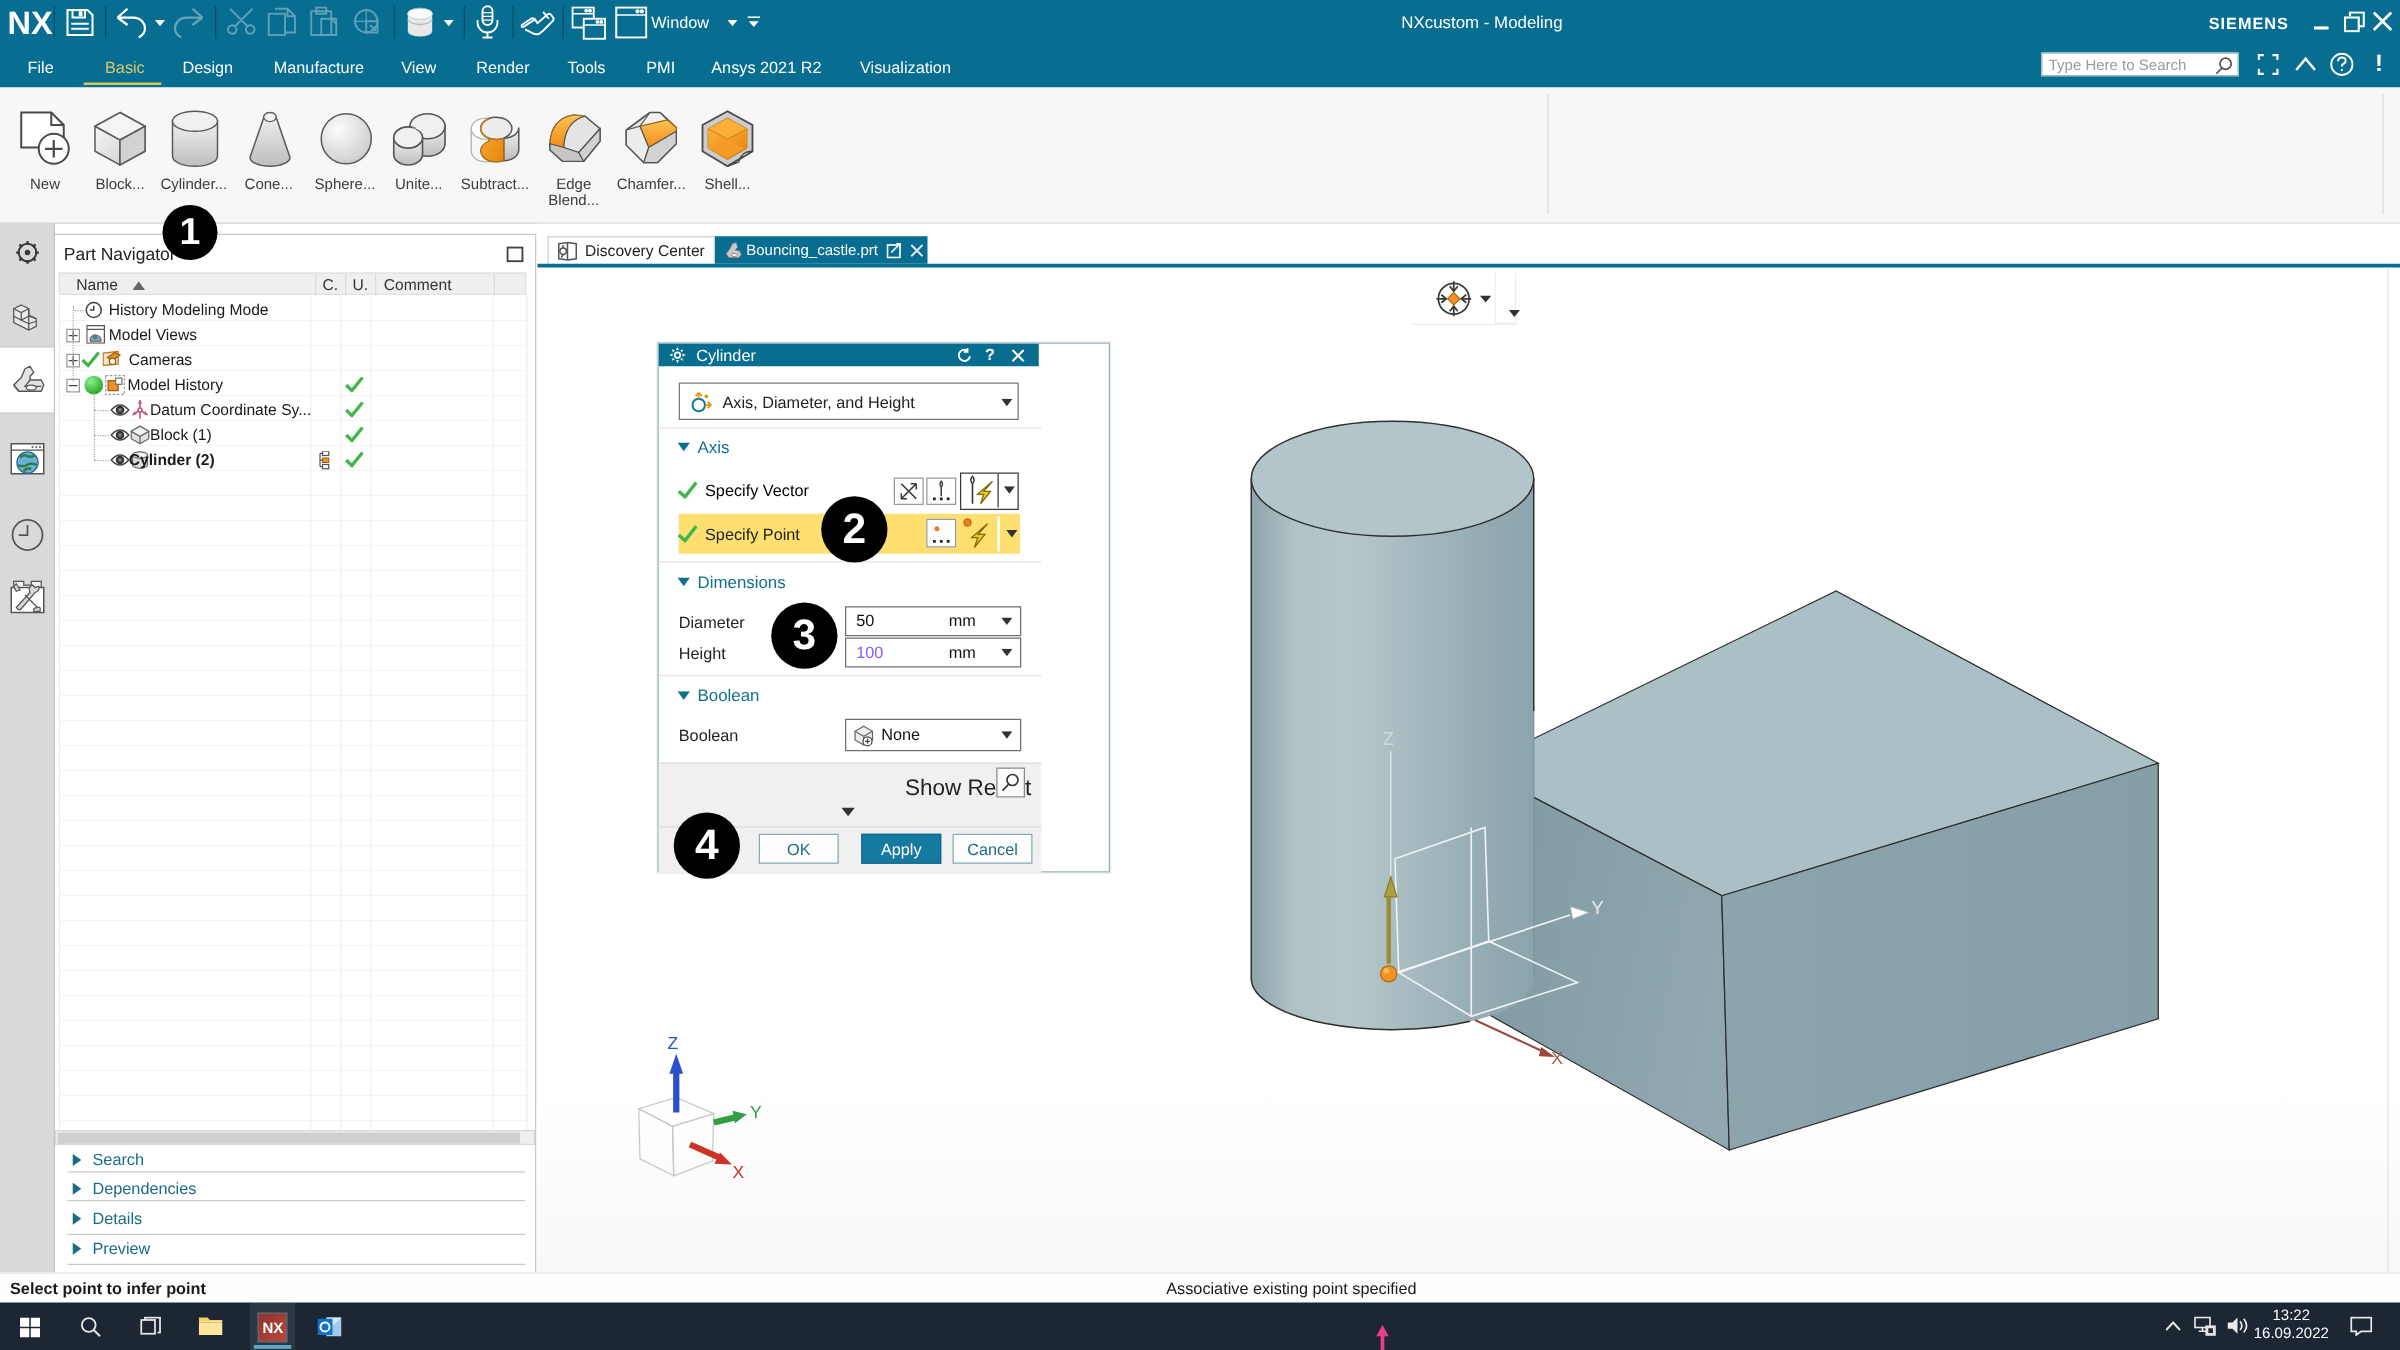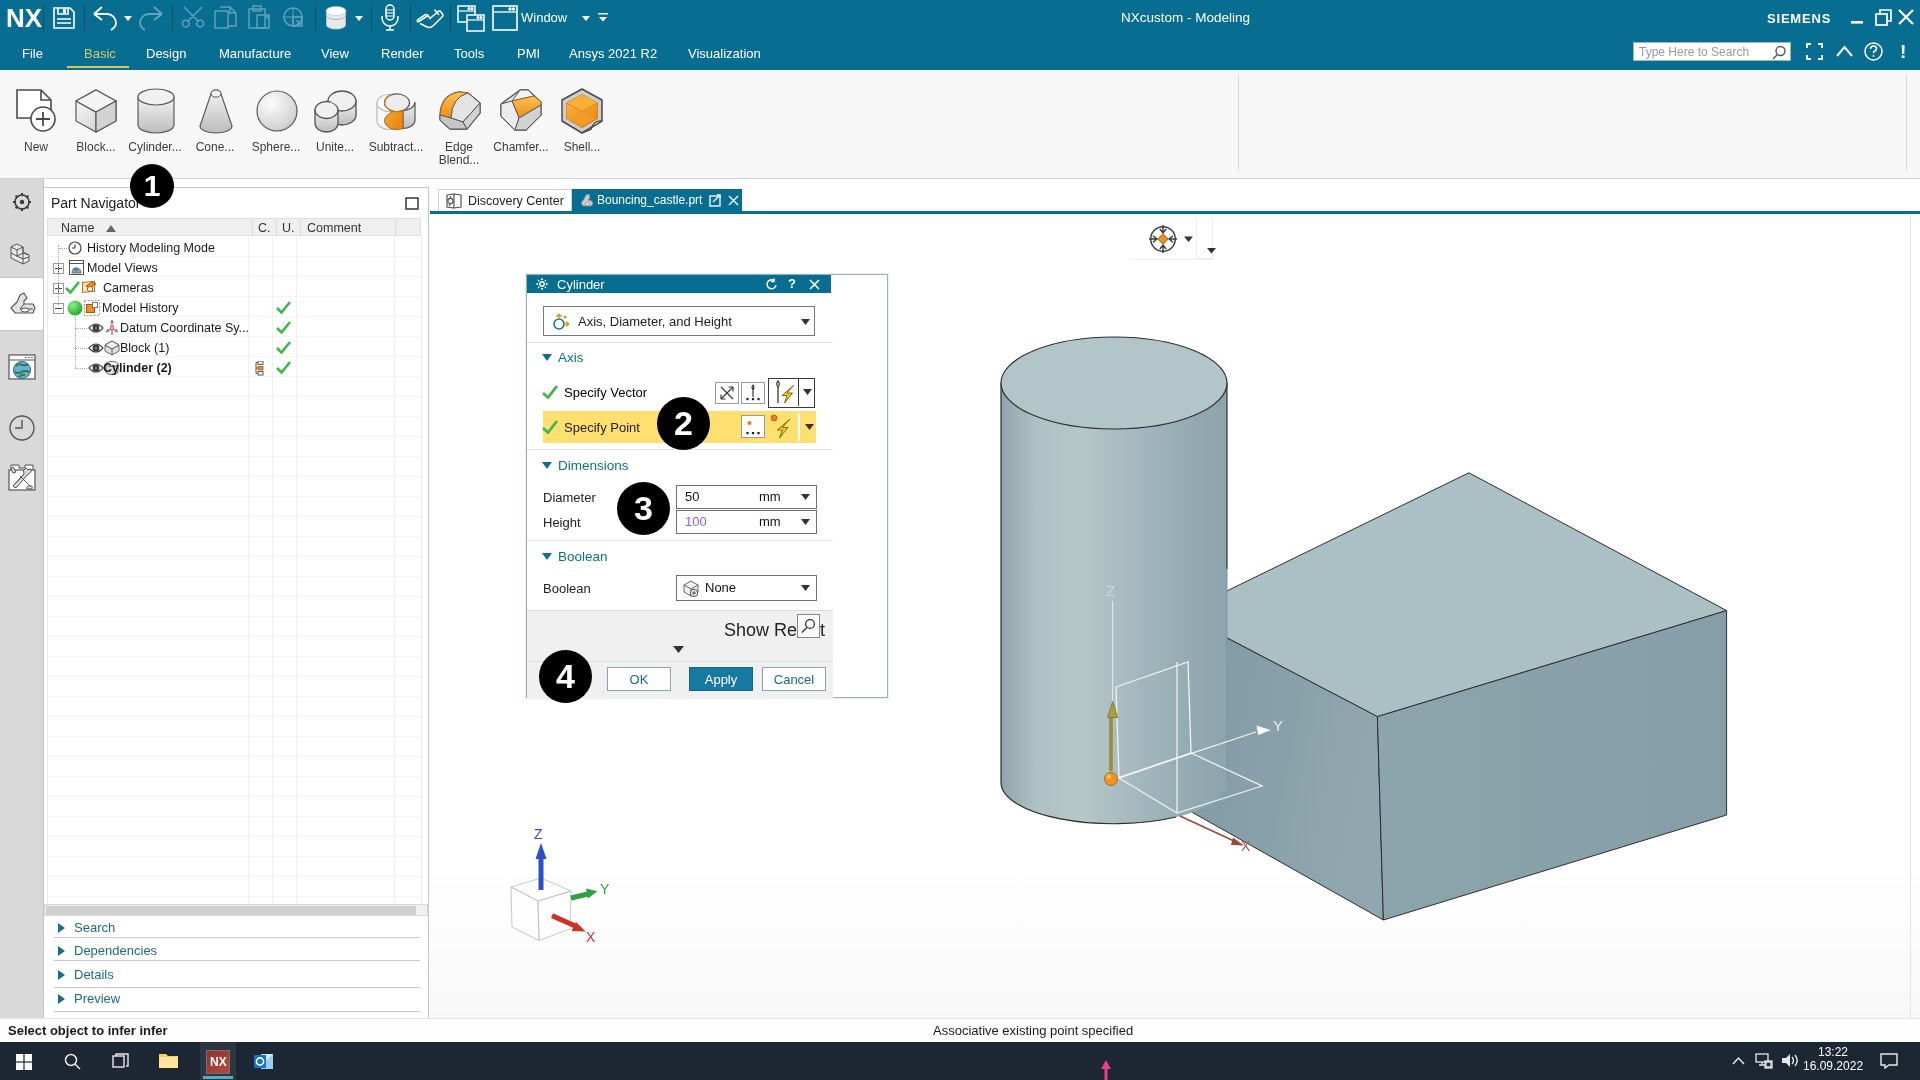--- a/index.html
+++ b/index.html
@@ -807,21 +807,21 @@
       <div class="dlgbtn" style="left:235px;top:392px">Cancel</div>
     </div>
 
     <div class="circ-note" style="left:227px;top:218px;width:53px;height:53px;font-size:34px;line-height:53px">2</div>
     <div class="circ-note" style="left:187px;top:303px;width:53px;height:53px;font-size:34px;line-height:53px">3</div>
     <div class="circ-note" style="left:109px;top:471px;width:53px;height:53px;font-size:34px;line-height:53px">4</div>
   </div>
   <div class="circ-note" style="left:130px;top:164px;width:44px;height:44px;font-size:30px;line-height:44px">1</div>
 
   <div class="abs" id="statusbar">
-    <div style="position:absolute;left:8px;top:4px;font-size:13px;font-weight:bold;color:#1a1a1a">Select object to infer infer</div>
+    <div style="position:absolute;left:8px;top:4px;font-size:13px;font-weight:bold;color:#1a1a1a">Select point to infer point</div>
     <div style="position:absolute;left:933px;top:4px;font-size:13px;font-weight:normal;color:#1a1a1a">Associative existing point specified</div>
   </div>
   <div class="abs" id="taskbar">
 
     <svg style="position:absolute;left:16px;top:12px" width="16" height="16" viewBox="0 0 16 16" fill="#fff">
         <rect x="0" y="0" width="7.4" height="7.4"></rect>
         <rect x="8.6" y="0" width="7.4" height="7.4"></rect>
         <rect x="0" y="8.6" width="7.4" height="7.4"></rect>
         <rect x="8.6" y="8.6" width="7.4" height="7.4"></rect>
       </svg>

